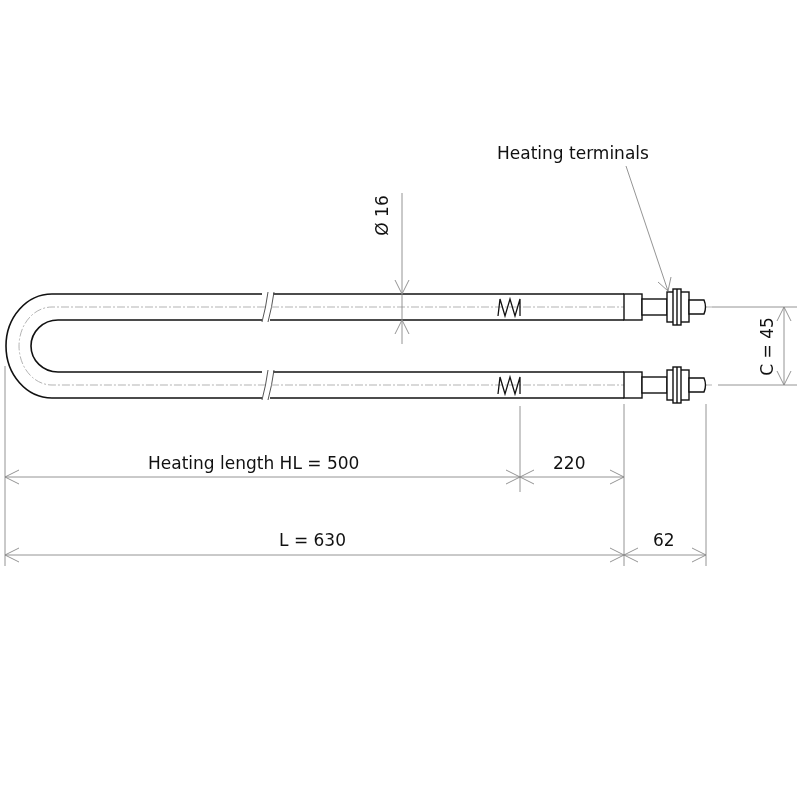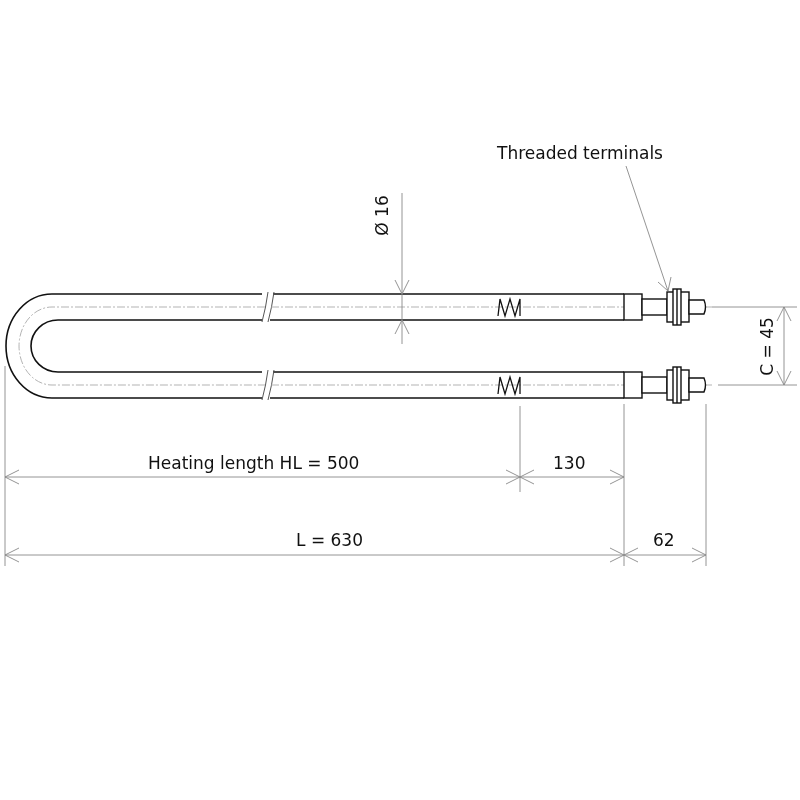--- a/index.html
+++ b/index.html
@@ -87,25 +87,25 @@
     <polyline points="19,548 5,555 19,562"></polyline>
     <polyline points="610,548 624,555 610,562"></polyline>
     <polyline points="638,548 624,555 638,562"></polyline>
     <polyline points="692,548 706,555 692,562"></polyline>
 
     <line x1="626" y1="166" x2="668" y2="291"></line>
     <polyline points="658,282 668,291 671,277"></polyline>
   </g>
 </svg>
 
-<div class="lbl" style="left:497px; top:145px;">Threaded terminals</div>
+<div class="lbl" style="left:497px; top:145px;">Heating terminals</div>
 
 <div class="lbl rot" style="left:362px; top:207px; transform: rotate(-90deg);">Ø 16</div>
 
 <div class="lbl rot" style="left:738px; top:338px; transform: rotate(-90deg);">C = 45</div>
 
 <div class="lbl" style="left:148px; top:455px;">Heating length HL = 500</div>
 
-<div class="lbl" style="left:553px; top:455px;">130</div>
+<div class="lbl" style="left:553px; top:455px;">220</div>
 
-<div class="lbl" style="left:296px; top:532px;">L = 630</div>
+<div class="lbl" style="left:279px; top:532px;">L = 630</div>
 
 <div class="lbl" style="left:653px; top:532px;">62</div>
 
 </body></html>

